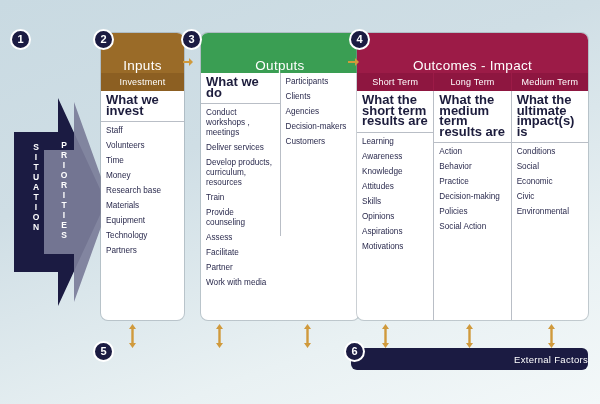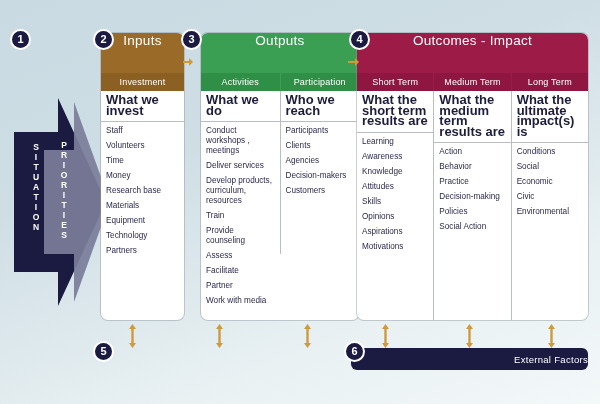--- a/index.html
+++ b/index.html
@@ -56,21 +56,21 @@
     overflow: hidden;
     z-index: 20;
     box-shadow: 0 0 0 1px rgba(140,150,160,0.45);
   }
   .panel-head {
     color: #ffffff;
     text-align: center;
     font-size: 13.5px;
     letter-spacing: 0.3px;
     display: flex;
-    align-items: flex-start;
+    align-items: flex-end;
     justify-content: center;
   }
   .subrow { display: flex; width: 100%; }
   .subhead {
     color: #ffffff;
     text-align: center;
     font-size: 9px;
     letter-spacing: 0.2px;
     height: 18px;
     display: flex;
@@ -153,60 +153,55 @@
           <div class="item">Partners</div>
         </div>
       </div>
     </div>
   </div>
 
   <div class="panel" style="left:201px; top:33px; width:158px; height:287px;">
     <div class="panel-head" style="background:#3a9e53; height:40px;">
       <span>Outputs</span>
     </div>
-    <div class="subrow">
-      <div class="subhead" style="background:#2f8f47;">Activities</div>
-      <div class="subhead" style="background:#2f8f47; border-left:1px solid #3a9e53;">Participation</div>
-    </div>
     <div class="colrow" style="height:163px;">
       <div class="col">
         <div class="coltitle">What we do</div>
         <div class="itemlist">
           <div class="item">Conduct workshops , meetings</div>
           <div class="item">Deliver services</div>
           <div class="item">Develop products, curriculum, resources</div>
           <div class="item">Train</div>
           <div class="item">Provide counseling</div>
           <div class="item">Assess</div>
           <div class="item">Facilitate</div>
           <div class="item">Partner</div>
           <div class="item">Work with media</div>
         </div>
       </div>
       <div class="col">
-        <div class="coltitle">Who we reach</div>
         <div class="itemlist">
           <div class="item">Participants</div>
           <div class="item">Clients</div>
           <div class="item">Agencies</div>
           <div class="item">Decision-makers</div>
           <div class="item">Customers</div>
         </div>
       </div>
     </div>
   </div>
 
   <div class="panel" style="left:357px; top:33px; width:231px; height:287px;">
     <div class="panel-head" style="background:#9c1b47; height:40px;">
       <span>Outcomes - Impact</span>
     </div>
     <div class="subrow">
       <div class="subhead" style="background:#8e1640;">Short Term</div>
+      <div class="subhead" style="background:#8e1640; border-left:1px solid #9c1b47;">Long Term</div>
       <div class="subhead" style="background:#8e1640; border-left:1px solid #9c1b47;">Medium Term</div>
-      <div class="subhead" style="background:#8e1640; border-left:1px solid #9c1b47;">Long Term</div>
     </div>
     <div class="colrow" style="height:229px;">
       <div class="col">
         <div class="coltitle" style="min-height:37px;">What the short term results are</div>
         <div class="itemlist">
           <div class="item">Learning</div>
           <div class="item">Awareness</div>
           <div class="item">Knowledge</div>
           <div class="item">Attitudes</div>
           <div class="item">Skills</div>

